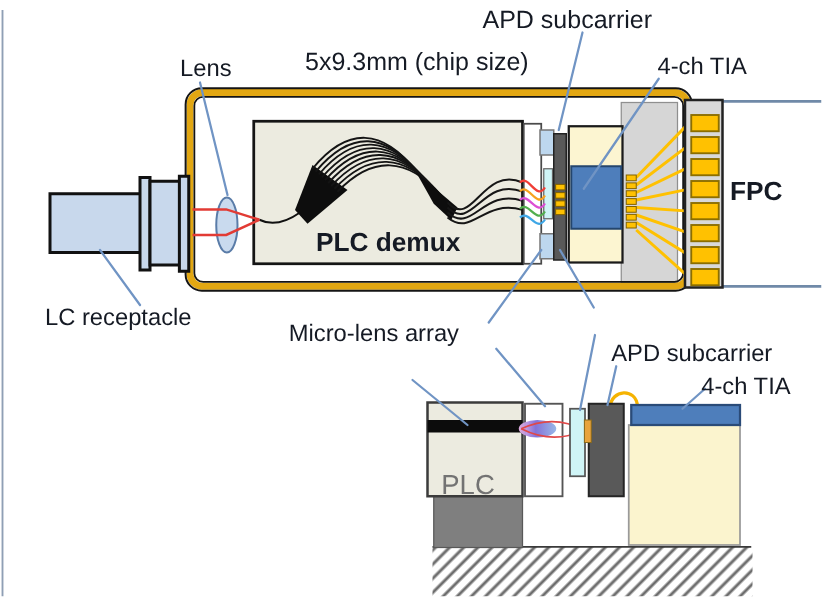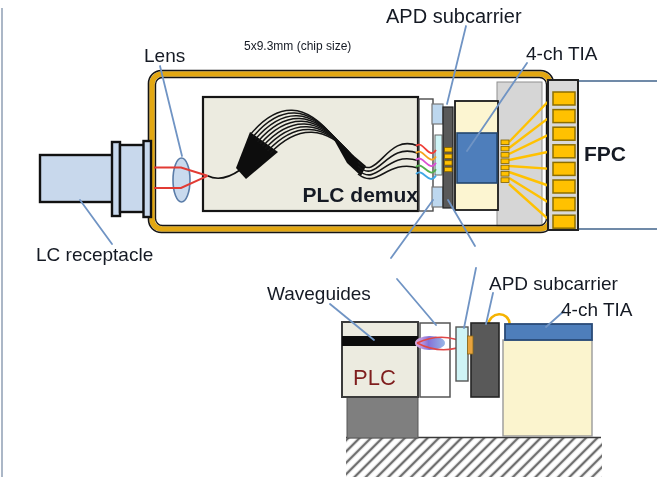--- a/index.html
+++ b/index.html
@@ -175,25 +175,25 @@
       <line x1="475" y1="246" x2="448" y2="200"></line>
       <line x1="397" y1="279" x2="436" y2="325"></line>
       <line x1="330" y1="304" x2="374" y2="340"></line>
       <line x1="476" y1="268" x2="464" y2="328"></line>
       <line x1="493" y1="293" x2="486" y2="324"></line>
       <line x1="564" y1="311" x2="546" y2="327"></line>
     </g>
   </svg>
 
   <div class="lbl" style="left:144px;top:46px">Lens</div>
-  <div class="lbl" style="left:244px;top:40px;font-size:12px">5x9.3mm (chip size)</div>
+  <div class="lbl" style="left:244px;top:40px;font-size:20px">5x9.3mm (chip size)</div>
   <div class="lbl" style="left:386px;top:6px;font-size:20px">APD subcarrier</div>
   <div class="lbl" style="left:526px;top:44px">4-ch TIA</div>
   <div class="lbl lbl-big" style="left:584px;top:143px">FPC</div>
   <div class="lbl" style="left:36px;top:245px">LC receptacle</div>
-  <div class="lbl lbl-big" style="left:203px;top:184px;width:215px;">PLC demux</div>
+  <div class="lbl lbl-big" style="left:203px;top:184px;width:215px;text-align:center">PLC demux</div>
 
-  <div class="lbl" style="left:267px;top:284px">Waveguides</div>
+  <div class="lbl" style="left:231px;top:258px">Micro-lens array</div>
   <div class="lbl" style="left:489px;top:274px">APD subcarrier</div>
   <div class="lbl" style="left:561px;top:300px">4-ch TIA</div>
-  <div class="lbl" style="left:353px;top:366px;font-size:22px;color:#7f1d1d">PLC</div>
+  <div class="lbl" style="left:353px;top:376px;font-size:22px;color:#737373">PLC</div>
 
 </div>
 
 </body></html>

